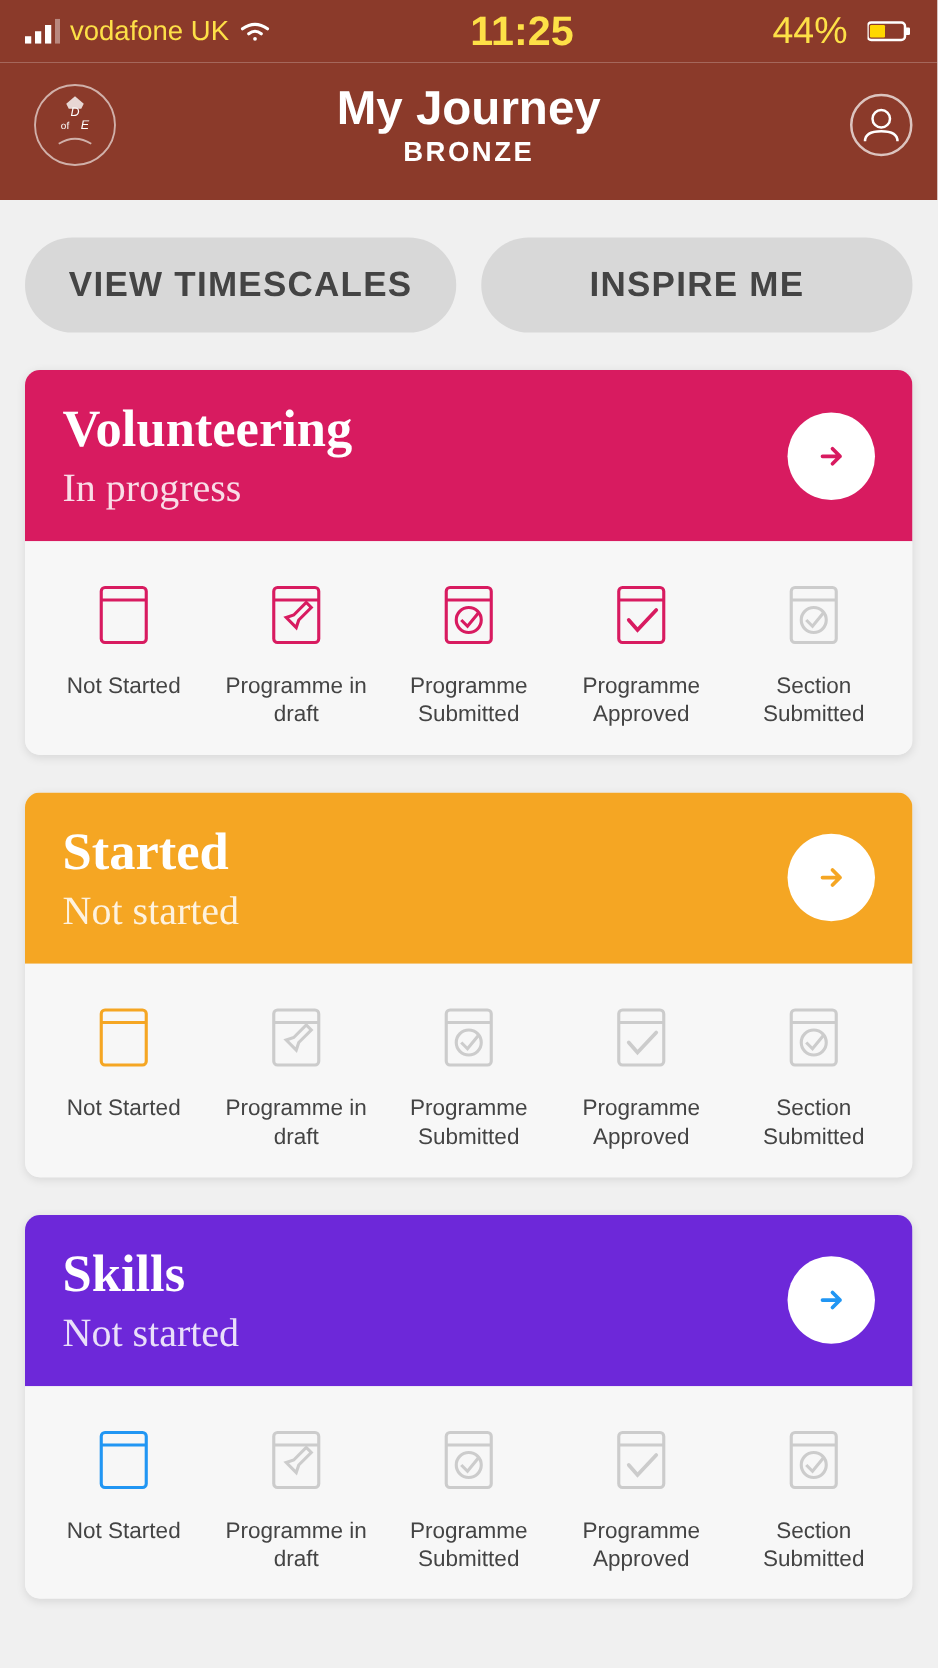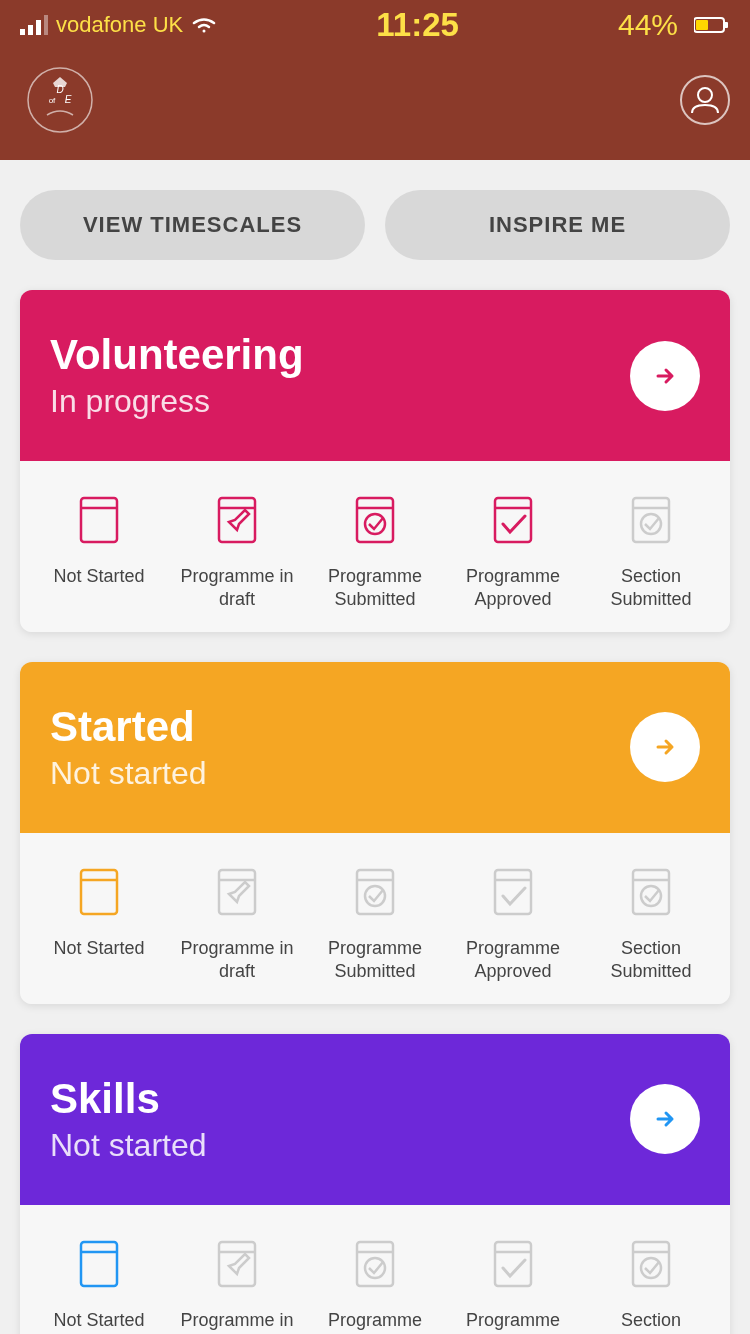--- a/index.html
+++ b/index.html
@@ -78,39 +78,40 @@
       display: flex;
       gap: 20px;
       margin-bottom: 30px;
     }
     .pill-button {
       flex: 1;
       background: #d8d8d8;
       border: none;
       border-radius: 50px;
       padding: 22px 20px;
-      font-size: 22px;
+      font-size: 28px;
       font-weight: 700;
       color: #444;
       cursor: pointer;
       letter-spacing: 1px;
     }
 
     
     .section-card {
       border-radius: 12px;
       overflow: hidden;
       margin-bottom: 10px;
       box-shadow: 0 2px 8px rgba(0,0,0,0.1);
     }
     .section-header {
-      padding: 41px 30px;
+      padding: 24px 30px;
       display: flex;
       justify-content: space-between;
       align-items: center;
+      font-family: Liberation Serif, serif;
     }
     .section-header-text h2 { font-size: 42px; font-weight: 700; color: white; }
     .section-header-text p { font-size: 32px; color: rgba(255,255,255,0.85); margin-top: 4px; }
     .arrow-circle {
       width: 70px;
       height: 70px;
       border-radius: 50%;
       background: white;
       display: flex;
       align-items: center;
@@ -209,20 +210,24 @@
       <circle cx="35" cy="35" r="32" fill="none" stroke="rgba(255,255,255,0.6)" stroke-width="1.5"></circle>
       <text x="35" y="28" text-anchor="middle" fill="white" font-size="10" font-style="italic">D</text>
       <text x="27" y="38" text-anchor="middle" fill="white" font-size="8">of</text>
       <text x="43" y="38" text-anchor="middle" fill="white" font-size="10" font-style="italic">E</text>
 
       <path d="M28 18 L35 12 L42 18 L40 22 L30 22 Z" fill="rgba(255,255,255,0.8)"></path>
 
       <path d="M22 50 Q35 42 48 50" stroke="rgba(255,255,255,0.6)" stroke-width="1.5" fill="none"></path>
     </svg>
   </div>
+  <div class="header-title">
+    <h1>My Journey</h1>
+    <p>BRONZE</p>
+  </div>
   <div class="header-profile">
     <div class="profile-icon">
       <svg width="30" height="30" viewBox="0 0 30 30">
         <circle cx="15" cy="10" r="7" stroke="white" stroke-width="2" fill="none"></circle>
         <path d="M2 28 Q2 20 15 20 Q28 20 28 28" stroke="white" stroke-width="2" fill="none"></path>
       </svg>
     </div>
   </div>
 </div>
 

